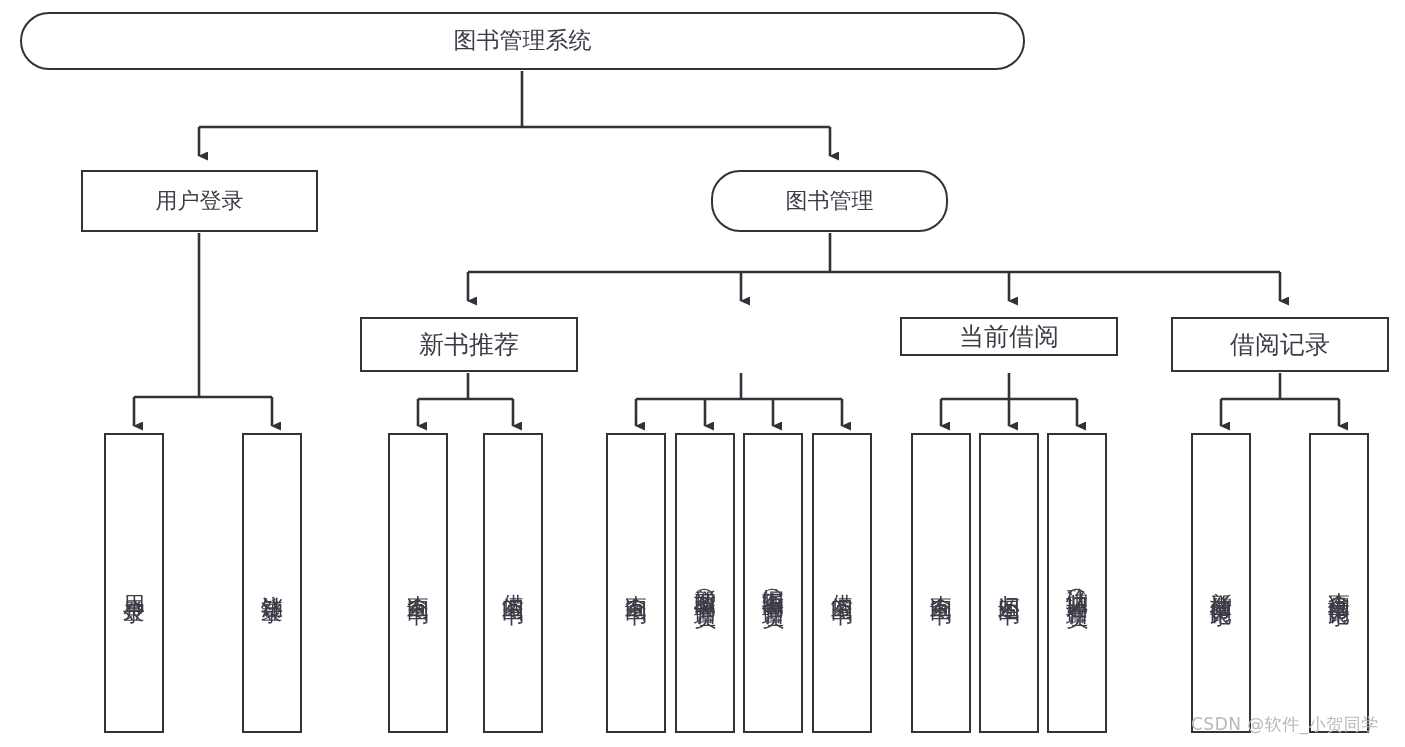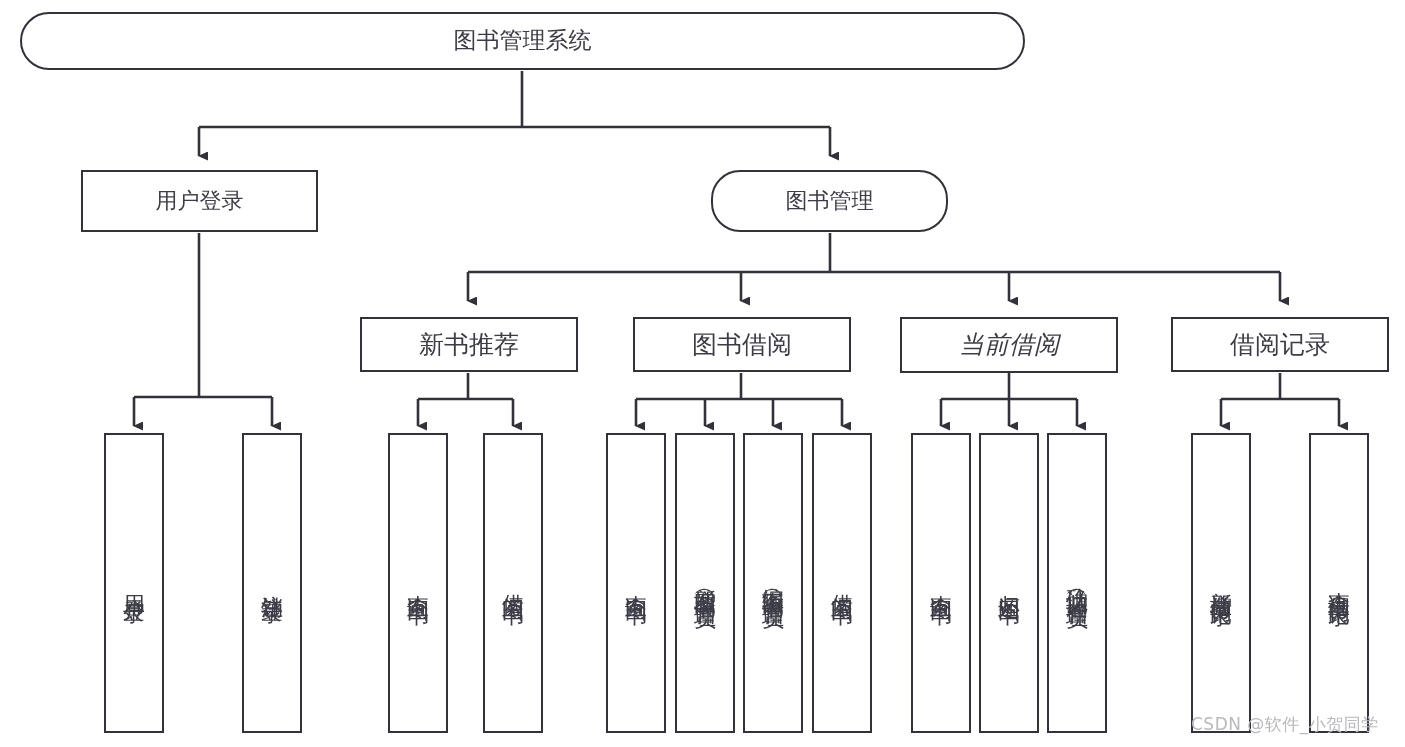--- a/index.html
+++ b/index.html
@@ -128,24 +128,21 @@
   <div class="node level1" style="left:81px; top:170px; width:237px; height:62px;">
     <span class="node-label">用户登录</span>
   </div>
   <div class="node level1" style="left:711px; top:170px; width:237px; height:62px;border-radius:29px;">
     <span class="node-label">图书管理</span>
   </div>
 
   <div class="node level2" style="left:360px; top:317px; width:218px; height:55px;">
     <span class="node-label">新书推荐</span>
   </div>
-  <div class="node level2" style="left:633px; top:317px; width:218px; height:55px;">
-    <span class="node-label">图书借阅</span>
-  </div>
-  <div class="node level2" style="left:900px; top:317px; width:218px; height:56px;font-style:italic;">
+  <div class="node level2" style="left:900px; top:317px; width:218px; height:39px;">
     <span class="node-label">当前借阅</span>
   </div>
   <div class="node level2" style="left:1171px; top:317px; width:218px; height:55px;justify-content:center;">
     <span class="node-label">借阅记录</span>
   </div>
 
   <div class="node leaf" style="left:104px; top:433px; width:60px; height:300px;">
     <span class="node-label">用户登录</span>
   </div>
   <div class="node leaf" style="left:242px; top:433px; width:60px; height:300px;">

